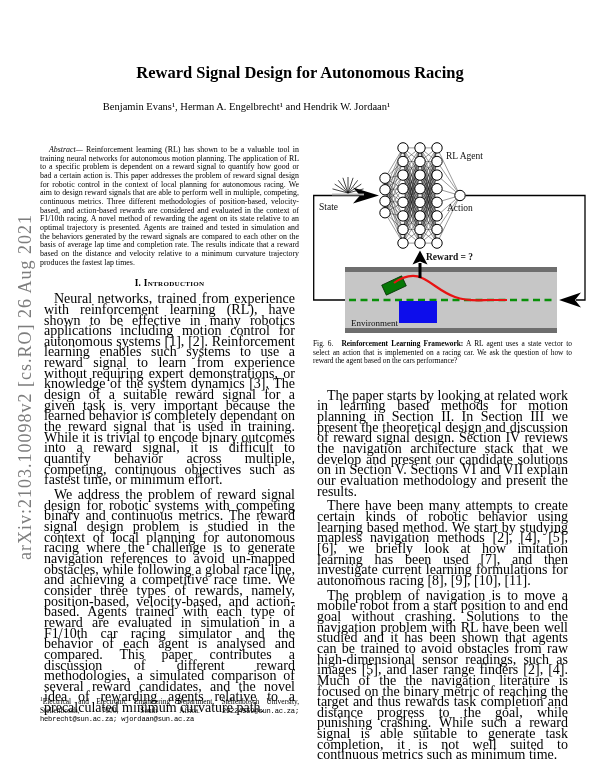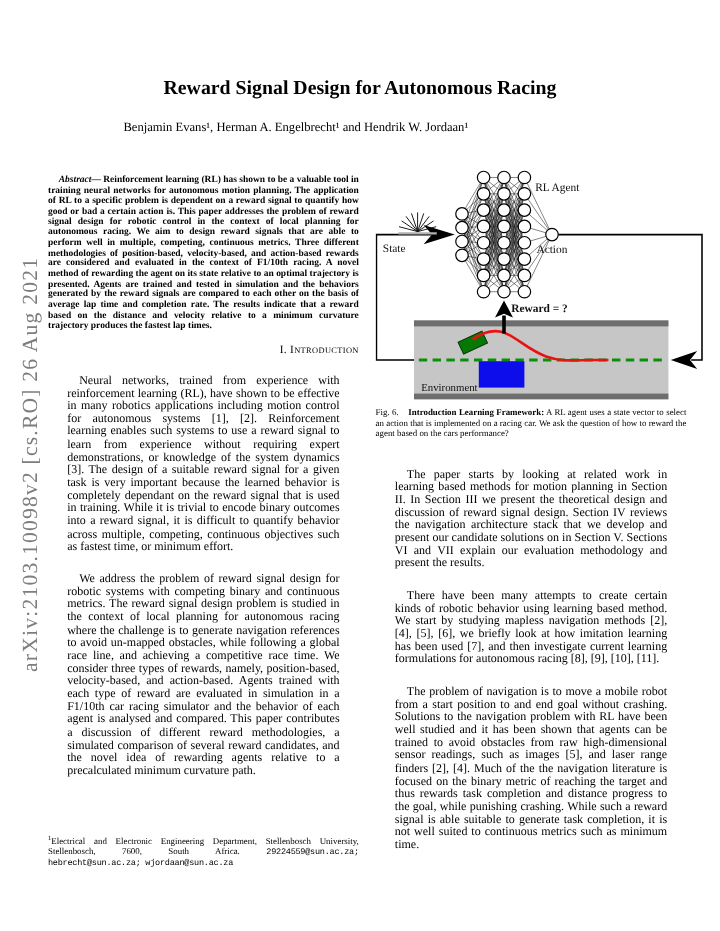--- a/index.html
+++ b/index.html
@@ -16,32 +16,32 @@
     position:absolute;top:63px;left:0;width:600px;text-align:center;
     font-size:16.5px;font-weight:bold;
   }
   .authors{
     position:absolute;top:101px;left:0;width:493px;text-align:center;
     font-size:10.5px;
   }
   .col-left{position:absolute;left:40px;top:146px;width:259px;}
   .col-right{position:absolute;left:313px;top:137px;width:259px;}
   .abstract{
-    font-weight:bold;font-size:7.9px;line-height:8.65px;
+    font-weight:normal;font-size:7.9px;line-height:8.65px;
     text-align:justify;text-indent:9px;margin:0;
   }
   .ab-label{font-style:italic;}
   .sec-heading{
-    text-align:right;font-size:9.3px;font-weight:normal;
+    text-align:center;font-size:9.3px;font-weight:bold;
     font-variant:small-caps;letter-spacing:0.3px;
     margin:11px 0 6px 0;text-indent:0;
   }
   .body-par{
-    font-size:10px;line-height:10.65px;text-align:justify;
-    text-indent:10px;margin:16px;
+    font-size:14px;line-height:10.65px;text-align:justify;
+    text-indent:10px;margin:4px;
   }
   .after-caption{margin-top:25px;}
   .caption{
     font-size:7.4px;line-height:8.6px;text-align:justify;margin-top:7px;
   }
   .cap-tag{margin-right:8px;}
   .cap-bold{font-weight:bold;}
   .footnote{
     position:absolute;left:40px;top:695px;width:259px;
     font-size:7.4px;line-height:8.3px;text-align:justify;
@@ -307,20 +307,20 @@
           <circle cx="147" cy="58.5" r="5.2" fill="#fff" stroke="#000" stroke-width="1"></circle>
         </g>
 
       <text x="133" y="22" font-size="9.5">RL Agent</text>
       <text x="6" y="73" font-size="9.5">State</text>
       <text x="134" y="74" font-size="9.5">Action</text>
       <text x="113" y="123" font-size="9.5" font-weight="bold">Reward = ?</text>
     </svg>
   </div>
 
-  <div class="caption"><span class="cap-tag">Fig. 6.</span><span class="cap-bold">Introduction Learning Framework:</span> <span>A RL agent uses a state vector to select an action that is implemented on a racing car. We ask the question of how to reward the agent based on the cars performance?</span></div>
+  <div class="caption"><span class="cap-tag">Fig. 6.</span><span class="cap-bold">Reinforcement Learning Framework:</span> <span>A RL agent uses a state vector to select an action that is implemented on a racing car. We ask the question of how to reward the agent based on the cars performance?</span></div>
 
   <p class="body-par after-caption">The paper starts by looking at related work in learning based methods for motion planning in Section II. In Section III we present the theoretical design and discussion of reward signal design. Section IV reviews the navigation architecture stack that we develop and present our candidate solutions on in Section V. Sections VI and VII explain our evaluation methodology and present the results.</p>
 
 
   <p class="body-par">There have been many attempts to create certain kinds of robotic behavior using learning based method. We start by studying mapless navigation methods [2], [4], [5], [6], we briefly look at how imitation learning has been used [7], and then investigate current learning formulations for autonomous racing [8], [9], [10], [11].</p>
   <p class="body-par">The problem of navigation is to move a mobile robot from a start position to and end goal without crashing. Solutions to the navigation problem with RL have been well studied and it has been shown that agents can be trained to avoid obstacles from raw high-dimensional sensor readings, such as images [5], and laser range finders [2], [4]. Much of the the navigation literature is focused on the binary metric of reaching the target and thus rewards task completion and distance progress to the goal, while punishing crashing. While such a reward signal is able suitable to generate task completion, it is not well suited to continuous metrics such as minimum time.</p>
 </div>
 
 </body></html>

